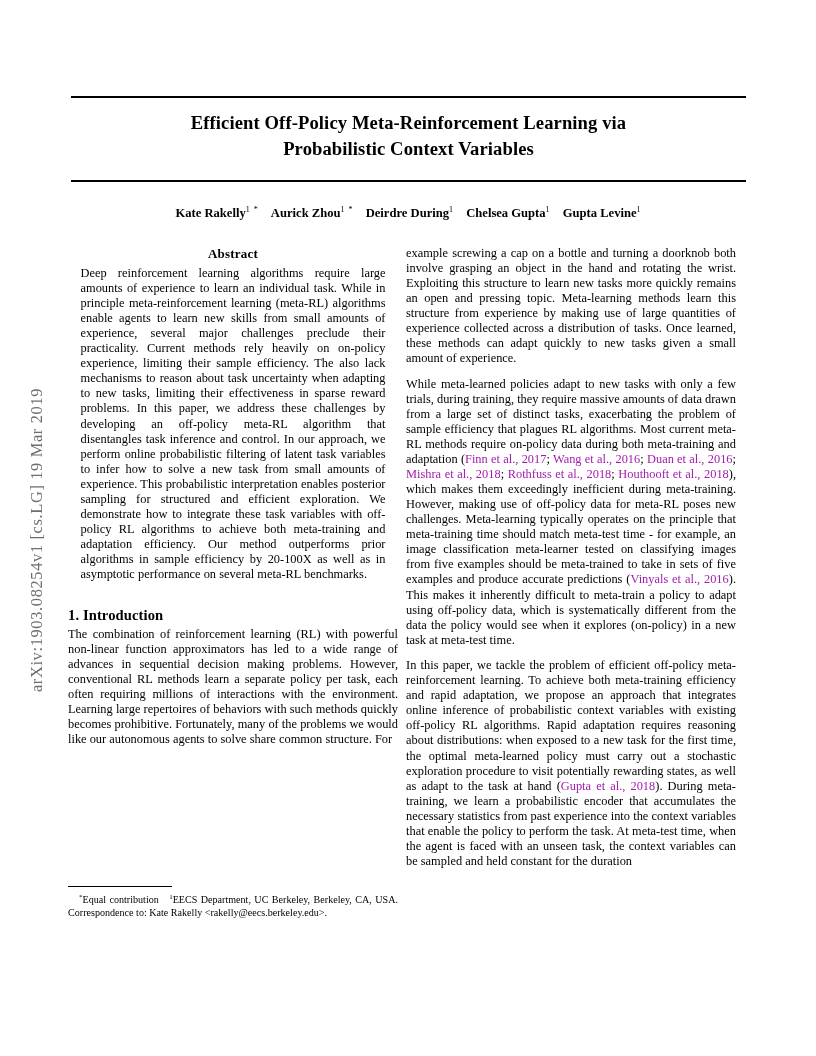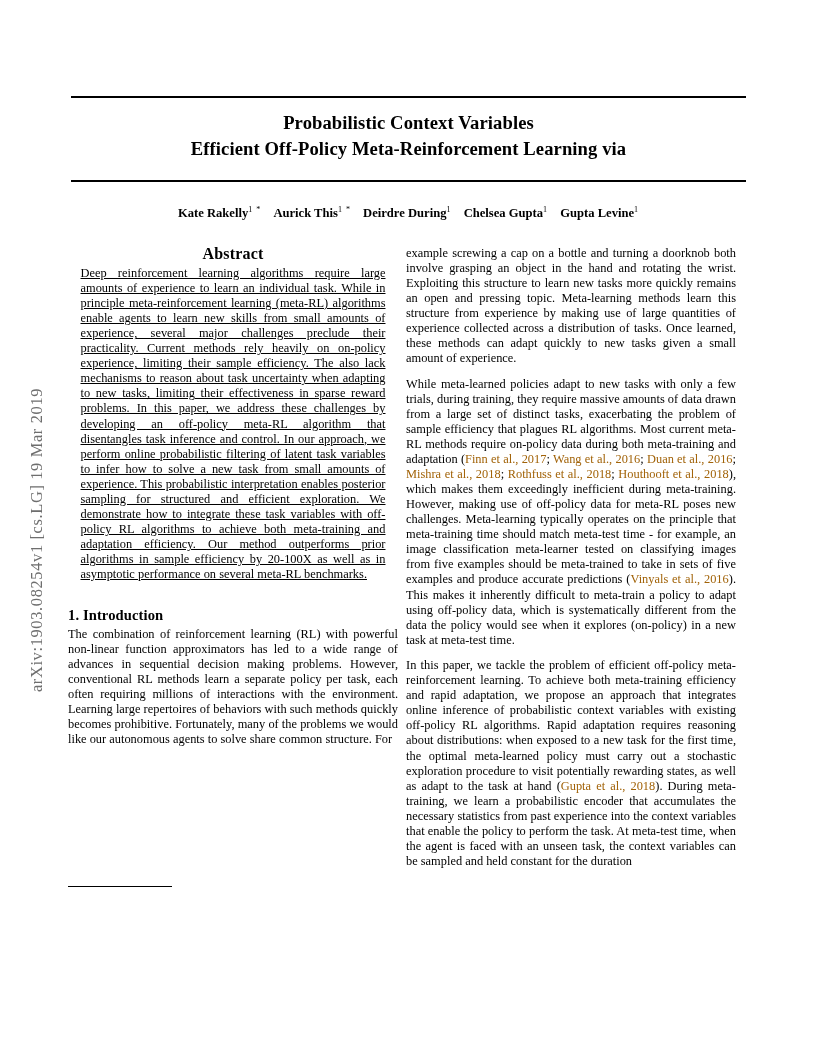--- a/index.html
+++ b/index.html
@@ -88,47 +88,46 @@
     text-justify: inter-word;
     hyphens: manual;
   }
   .col-left  { left: 68px; }
   .col-right { left: 406px; }
 
   .abstract-head {
     display: block;
     text-align: center;
     font-weight: bold;
-    font-size: 16px;
+    font-size: 13px;
     margin: 0 0 5px 0;
     letter-spacing: 0.2px;
   }
   .abstract-body {
     display: block;
     width: 305px;
     margin: 0 auto;
     text-align: justify;
-    text-decoration: underline;
   }
 
   .sec-head {
     display: block;
     font-weight: bold;
     font-size: 14.6px;
     margin: 26px 0 4px 0;
     letter-spacing: 0.1px;
   }
 
   p.para {
     margin: 0 0 10.5px 0;
     text-align: justify;
   }
   p.para:last-child { margin-bottom: 0; }
 
-  .cite { color: #a16207; margin-top: 32px; }
+  .cite { color: #a21caf; margin-top: 32px; }
 
   
   .footnote-wrap {
     position: absolute;
     left: 68px;
     top: 886px;
     width: 330px;
   }
   .footnote-rule {
     width: 104px;
@@ -151,44 +150,45 @@
 </head>
 <body>
 
 <div class="page">
 
   <div class="arxiv-stamp">arXiv:1903.08254v1  [cs.LG]  19 Mar 2019</div>
 
   <div class="rule rule-top"></div>
 
   <div class="title">
+    <span class="line">Efficient Off-Policy Meta-Reinforcement Learning via</span>
     <span class="line">Probabilistic Context Variables</span>
-    <span class="line">Efficient Off-Policy Meta-Reinforcement Learning via</span>
   </div>
 
   <div class="rule rule-bottom"></div>
 
   <div class="authors">
     <span class="author"><span>Kate Rakelly</span><sup>1 *</sup></span>
-    <span class="author"><span>Aurick This</span><sup>1 *</sup></span>
+    <span class="author"><span>Aurick Zhou</span><sup>1 *</sup></span>
     <span class="author"><span>Deirdre During</span><sup>1</sup></span>
     <span class="author"><span>Chelsea Gupta</span><sup>1</sup></span>
     <span class="author"><span>Gupta Levine</span><sup>1</sup></span>
   </div>
 
   <div class="col col-left">
     <span class="abstract-head">Abstract</span>
     <span class="abstract-body">Deep reinforcement learning algorithms require large amounts of experience to learn an individual task. While in principle meta-reinforcement learning (meta-RL) algorithms enable agents to learn new skills from small amounts of experience, several major challenges preclude their practicality. Current methods rely heavily on on-policy experience, limiting their sample efficiency. The also lack mechanisms to reason about task uncertainty when adapting to new tasks, limiting their effectiveness in sparse reward problems. In this paper, we address these challenges by developing an off-policy meta-RL algorithm that disentangles task inference and control. In our approach, we perform online probabilistic filtering of latent task variables to infer how to solve a new task from small amounts of experience. This probabilistic interpretation enables posterior sampling for structured and efficient exploration. We demonstrate how to integrate these task variables with off-policy RL algorithms to achieve both meta-training and adaptation efficiency. Our method outperforms prior algorithms in sample efficiency by 20-100X as well as in asymptotic performance on several meta-RL benchmarks.</span>
 
     <span class="sec-head">1. Introduction</span>
     <p class="para">The combination of reinforcement learning (RL) with powerful non-linear function approximators has led to a wide range of advances in sequential decision making problems. However, conventional RL methods learn a separate policy per task, each often requiring millions of interactions with the environment. Learning large repertoires of behaviors with such methods quickly becomes prohibitive. Fortunately, many of the problems we would like our autonomous agents to solve share common structure. For</p>
   </div>
 
   <div class="footnote-wrap">
     <div class="footnote-rule"></div>
+    <div class="footnote"><span class="fn-indent"></span><sup>*</sup><span>Equal contribution</span>&nbsp;&nbsp;&nbsp;<sup>1</sup><span>EECS Department, UC Berkeley, Berkeley, CA, USA. Correspondence to: Kate Rakelly &lt;rakelly@eecs.berkeley.edu&gt;.</span></div>
   </div>
 
   <div class="col col-right">
     <p class="para">example screwing a cap on a bottle and turning a doorknob both involve grasping an object in the hand and rotating the wrist. Exploiting this structure to learn new tasks more quickly remains an open and pressing topic. Meta-learning methods learn this structure from experience by making use of large quantities of experience collected across a distribution of tasks. Once learned, these methods can adapt quickly to new tasks given a small amount of experience.</p>
 
     <p class="para"><span>While meta-learned policies adapt to new tasks with only a few trials, during training, they require massive amounts of data drawn from a large set of distinct tasks, exacerbating the problem of sample efficiency that plagues RL algorithms. Most current meta-RL methods require on-policy data during both meta-training and adaptation (</span><span class="cite">Finn et al., 2017</span><span>; </span><span class="cite">Wang et al., 2016</span><span>; </span><span class="cite">Duan et al., 2016</span><span>; </span><span class="cite">Mishra et al., 2018</span><span>; </span><span class="cite">Rothfuss et al., 2018</span><span>; </span><span class="cite">Houthooft et al., 2018</span><span>), which makes them exceedingly inefficient during meta-training. However, making use of off-policy data for meta-RL poses new challenges. Meta-learning typically operates on the principle that meta-training time should match meta-test time - for example, an image classification meta-learner tested on classifying images from five examples should be meta-trained to take in sets of five examples and produce accurate predictions (</span><span class="cite">Vinyals et al., 2016</span><span>). This makes it inherently difficult to meta-train a policy to adapt using off-policy data, which is systematically different from the data the policy would see when it explores (on-policy) in a new task at meta-test time.</span></p>
 
     <p class="para"><span>In this paper, we tackle the problem of efficient off-policy meta-reinforcement learning. To achieve both meta-training efficiency and rapid adaptation, we propose an approach that integrates online inference of probabilistic context variables with existing off-policy RL algorithms. Rapid adaptation requires reasoning about distributions: when exposed to a new task for the first time, the optimal meta-learned policy must carry out a stochastic exploration procedure to visit potentially rewarding states, as well as adapt to the task at hand (</span><span class="cite">Gupta et al., 2018</span><span>). During meta-training, we learn a probabilistic encoder that accumulates the necessary statistics from past experience into the context variables that enable the policy to perform the task. At meta-test time, when the agent is faced with an unseen task, the context variables can be sampled and held constant for the duration</span></p>
   </div>
 

